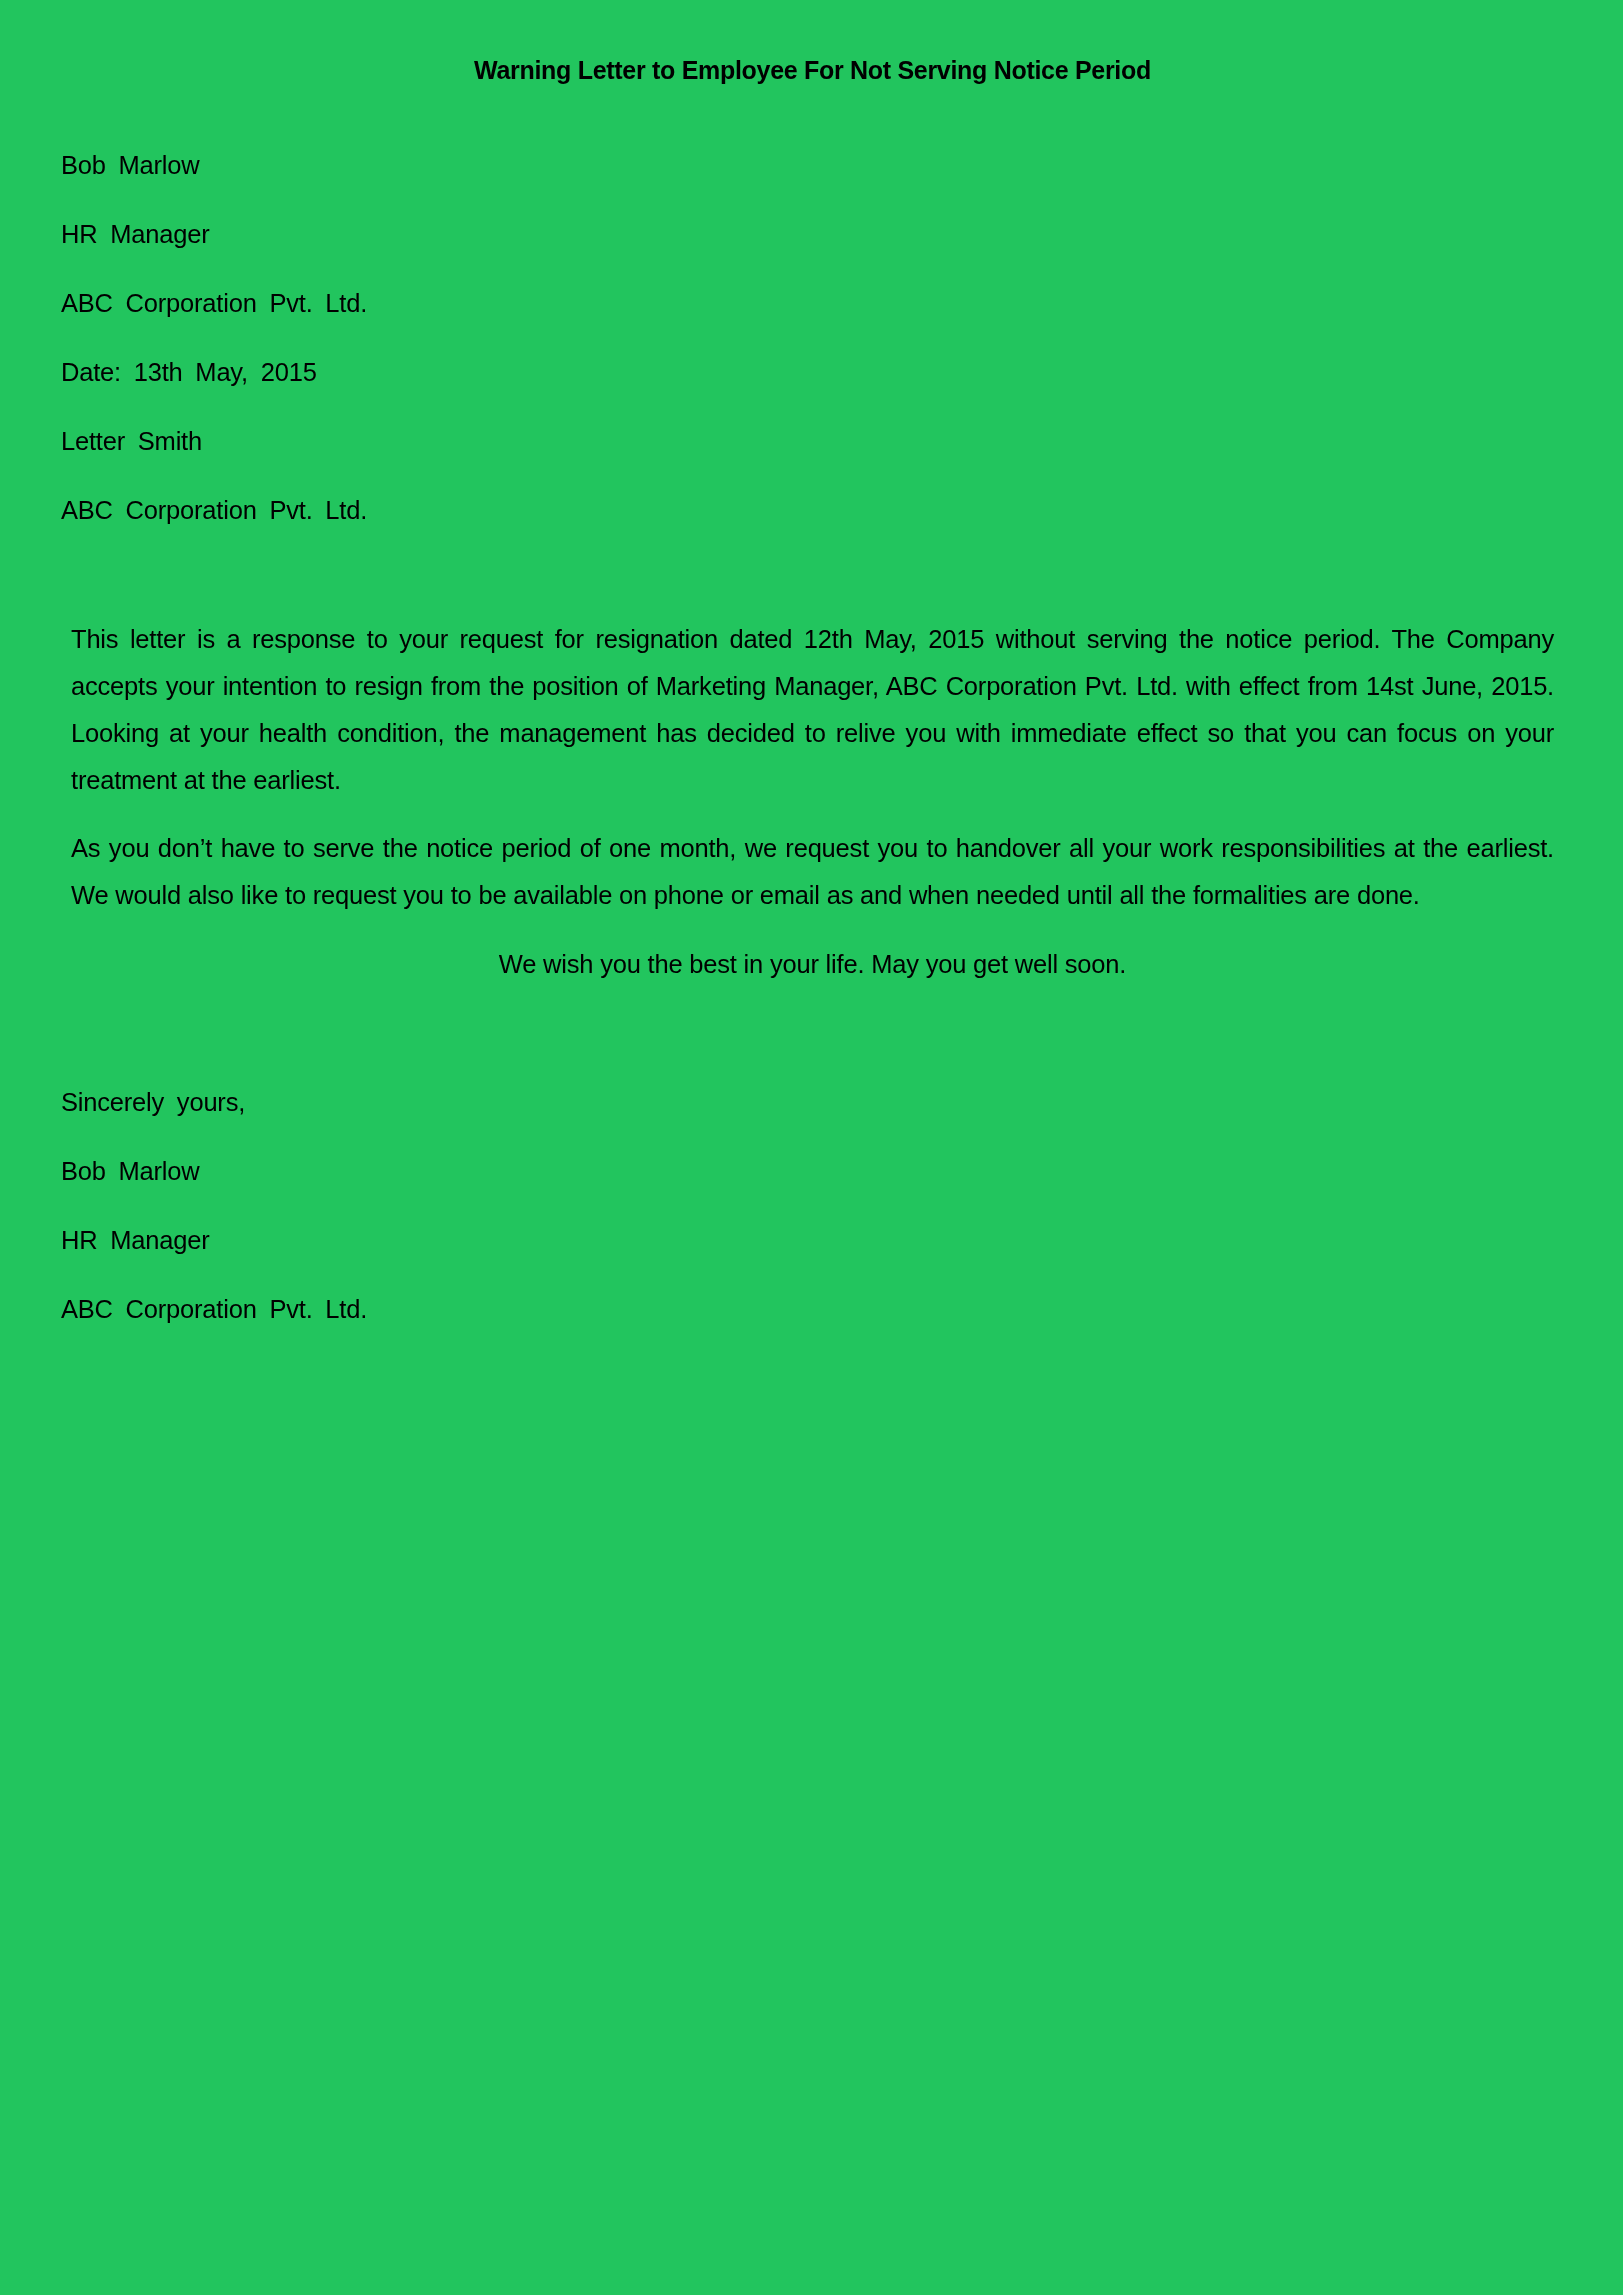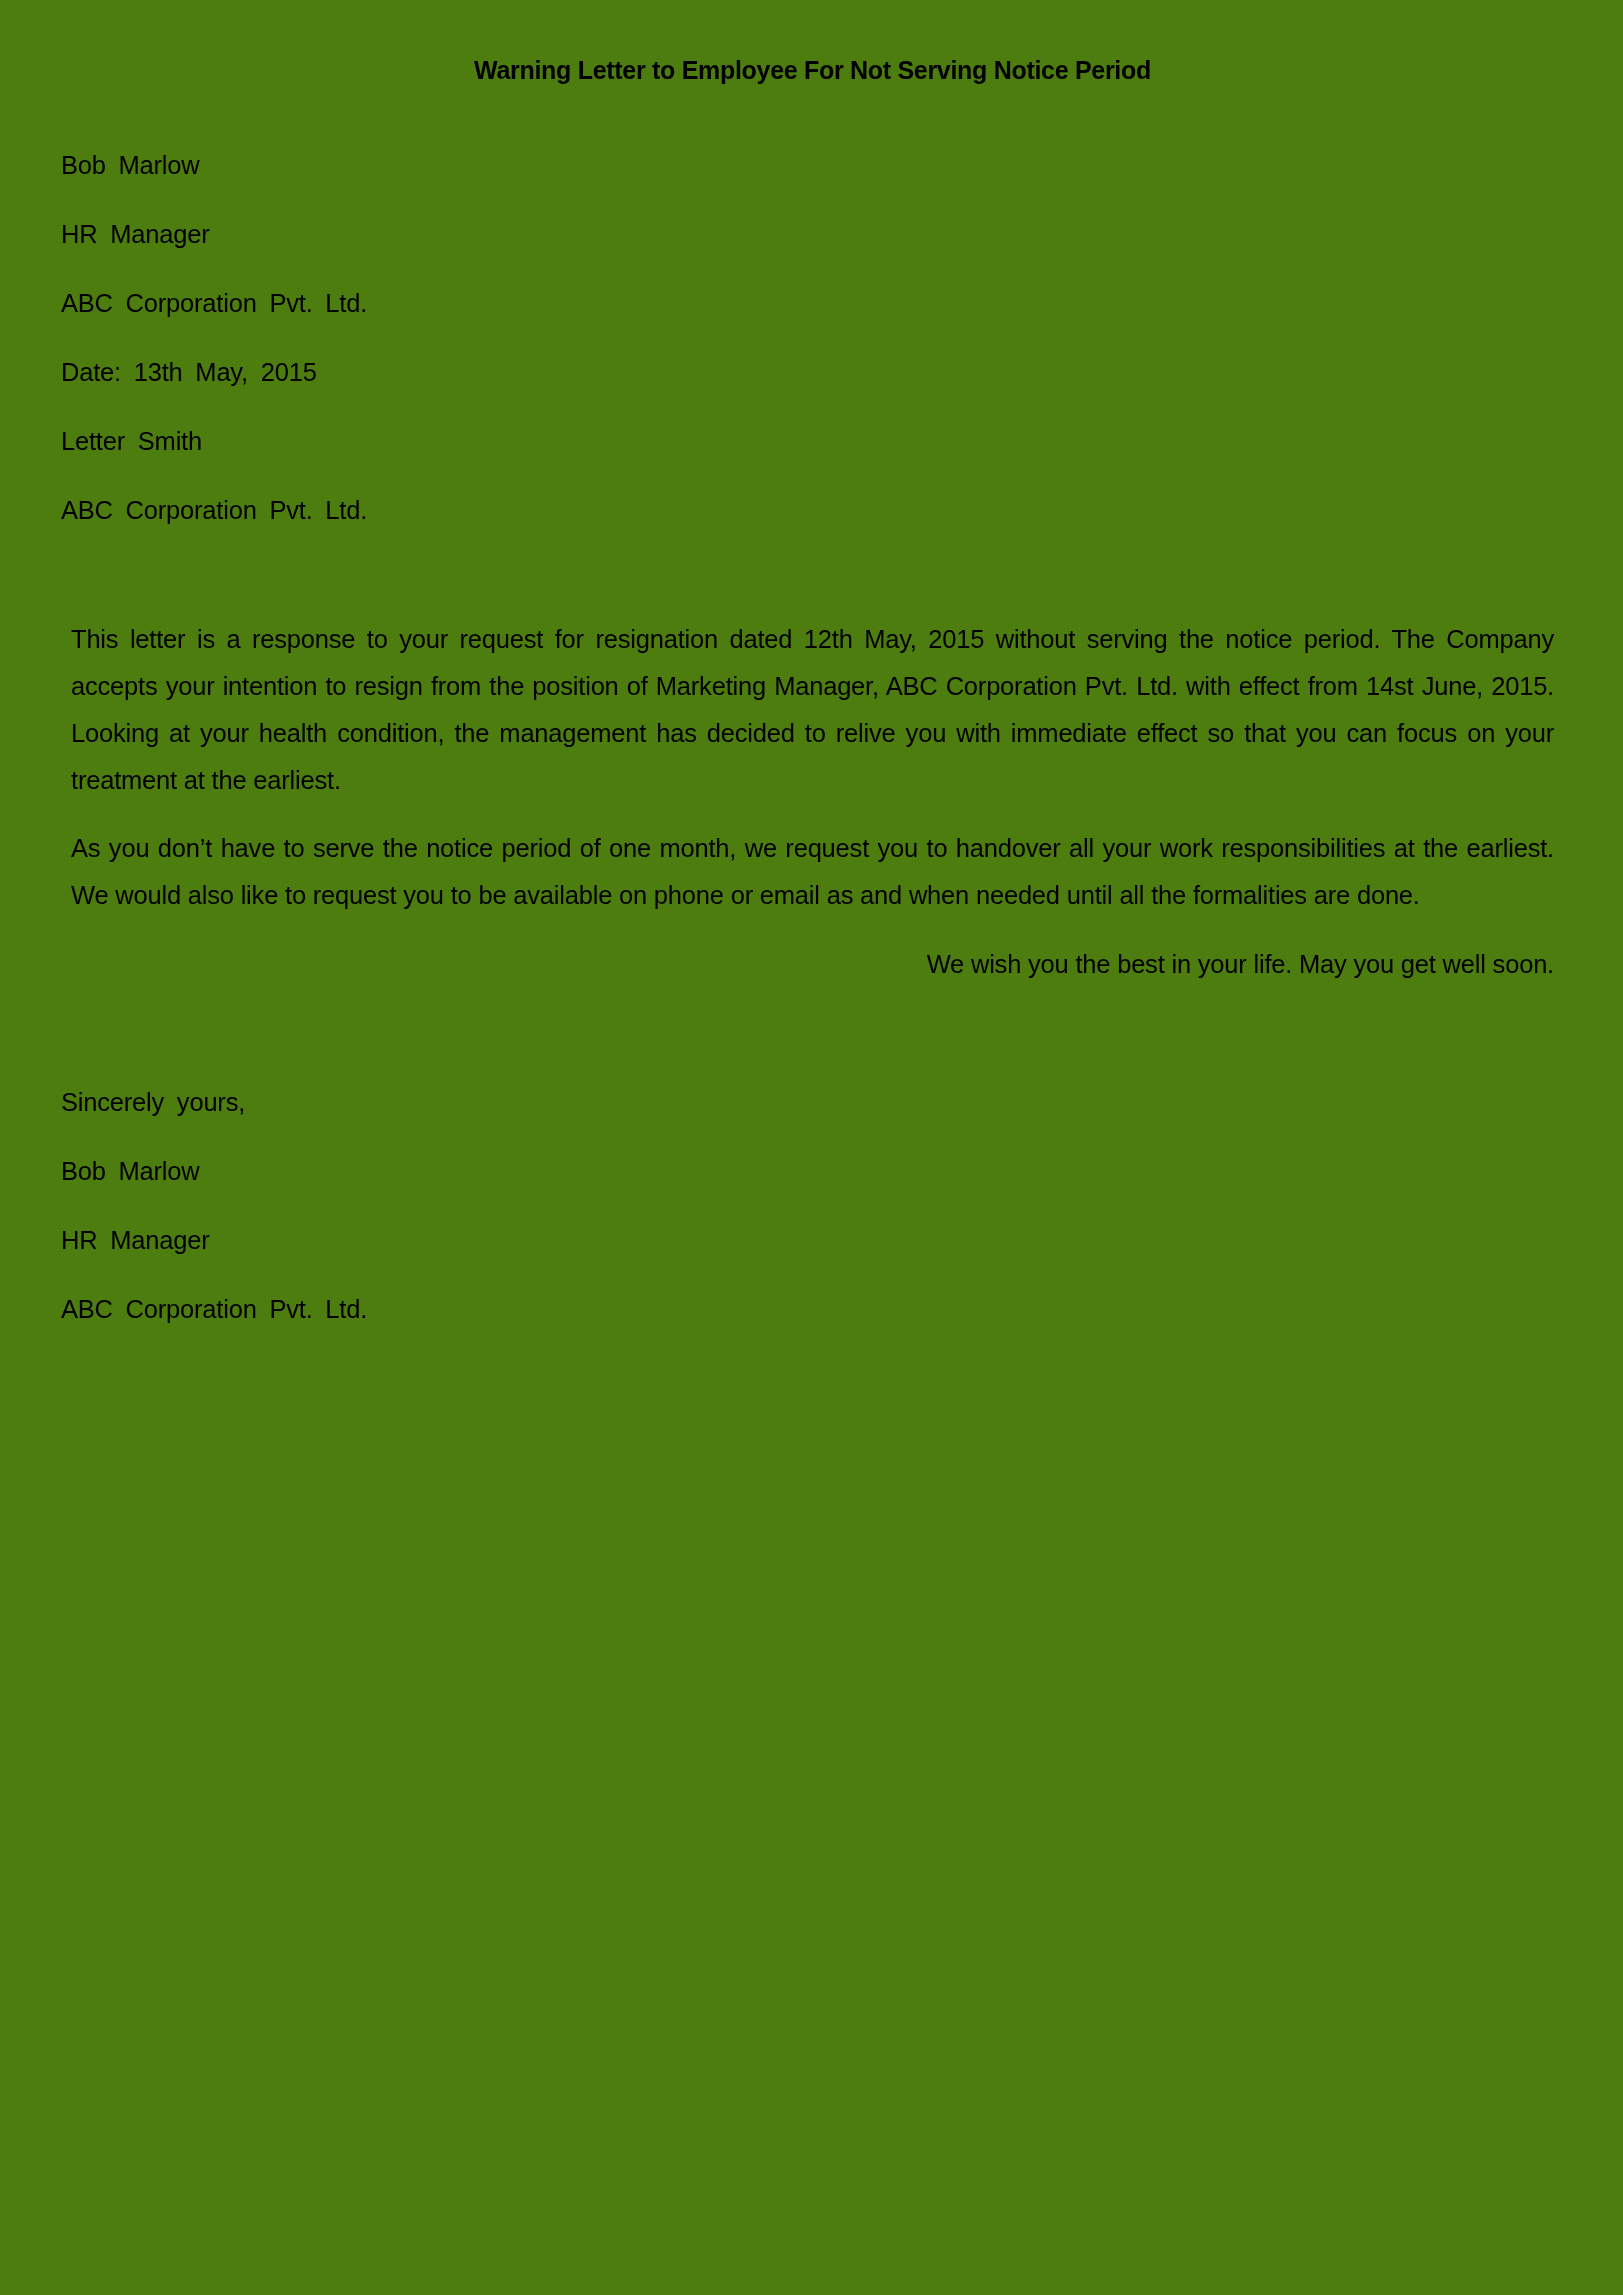--- a/index.html
+++ b/index.html
@@ -4,21 +4,21 @@
 <style>
   html, body {
     margin: 0;
     padding: 0;
     background: #ffffff;
   }
   .page {
     position: relative;
     width: 1623px;
     height: 2295px;
-    background: #4d7c0f;
+    background: #22c55e;
     color: #000000;
     font-family: "Liberation Sans", sans-serif;
     overflow: hidden;
     box-sizing: border-box;
   }
   .content {
     padding: 0 59px 0 61px;
   }
   .title {
     margin: 54px 0 0 0;
@@ -41,21 +41,21 @@
   }
   .para {
     margin: 10px;
     font-size: 25.5px;
     line-height: 47px;
     letter-spacing: -0.2px;
     text-align: justify;
   }
   .para.p1 { margin-top: 71px; }
   .para.p2 { margin-top: 21px; }
-  .para.p3 { margin-top: 22px; text-align: right; }
+  .para.p3 { margin-top: 22px; text-align: center; }
   .closing {
     margin-top: 80px;
   }
   .closing p {
     margin: 0;
     font-size: 25.5px;
     line-height: 69px;
     letter-spacing: -0.2px;
     word-spacing: 5.9px;
     white-space: nowrap;

